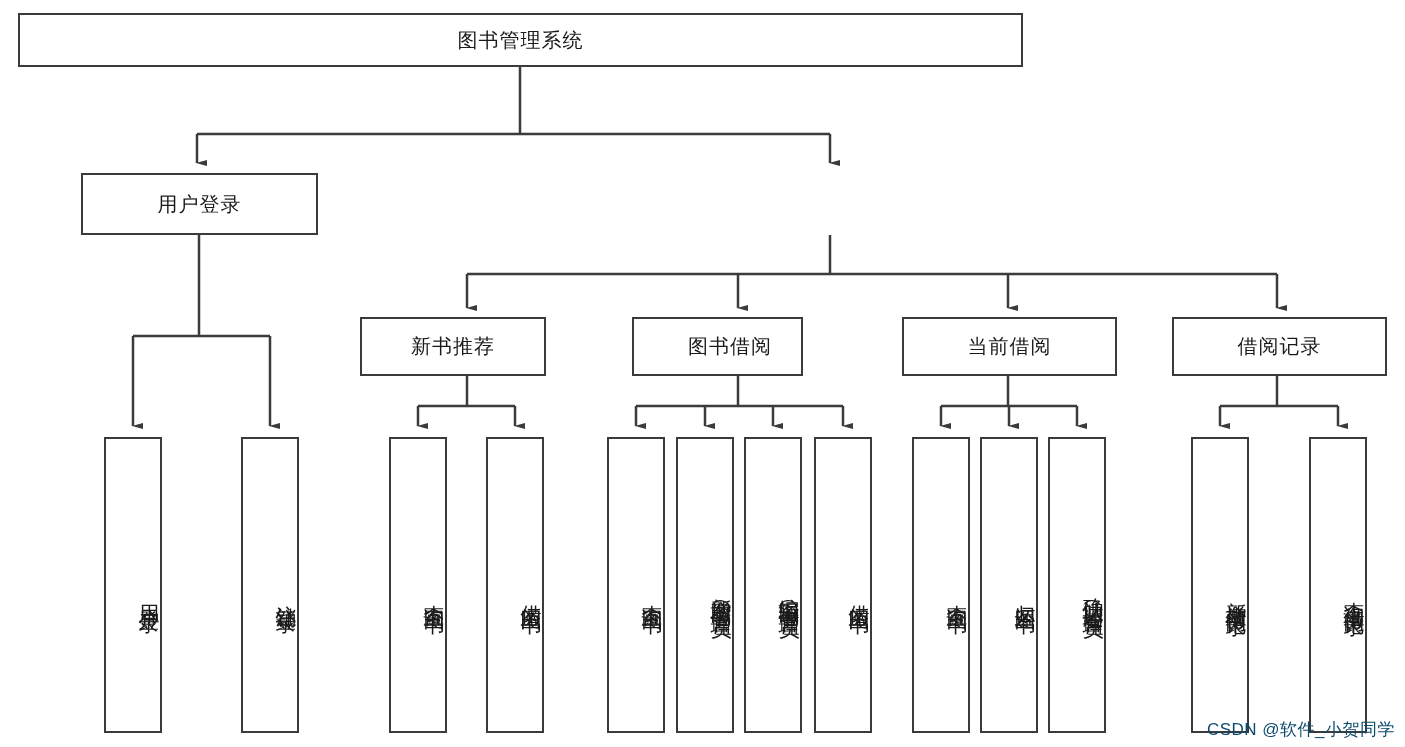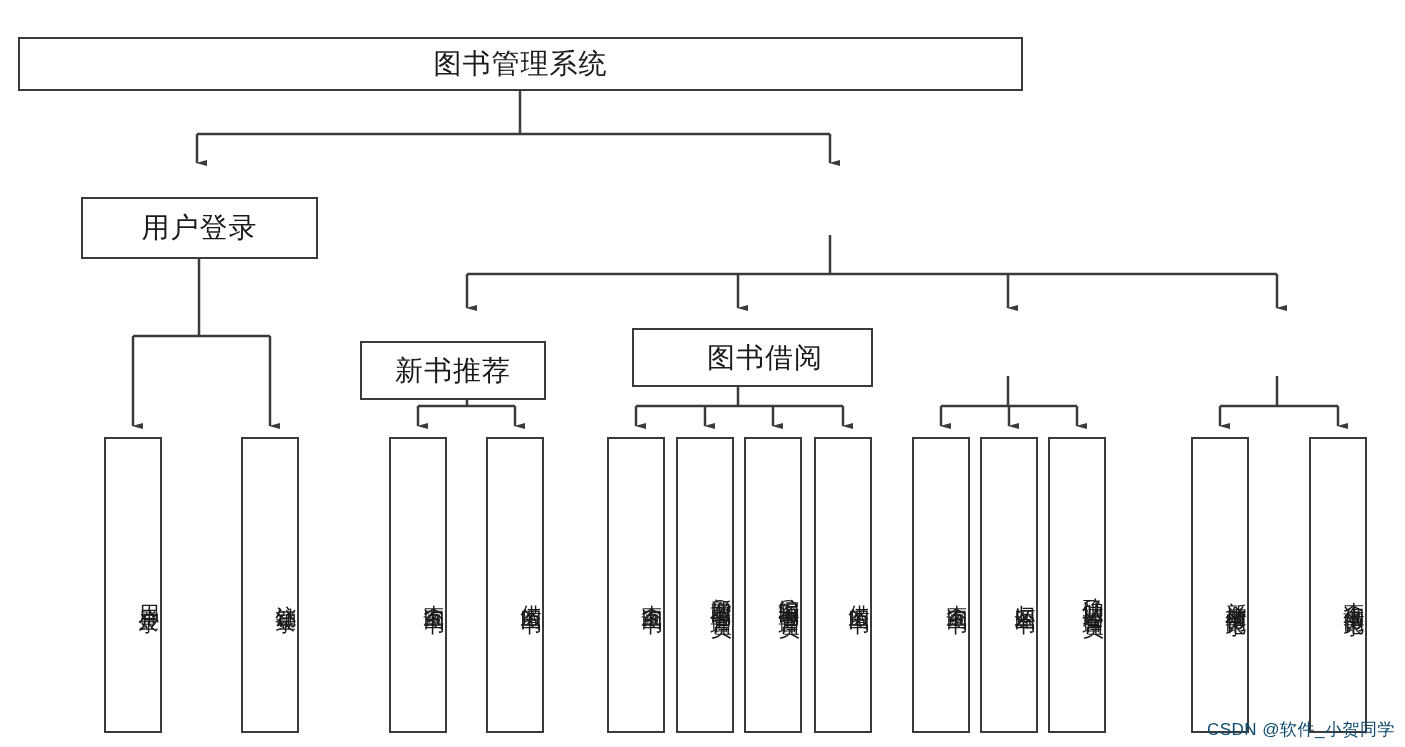--- a/index.html
+++ b/index.html
@@ -29,23 +29,22 @@
     position: absolute;
     box-sizing: border-box;
     background: #ffffff;
     border: 2px solid #3b3b3b;
     display: flex;
     align-items: center;
     justify-content: center;
     color: #1a1a1a;
   }
   .node.horiz {
-    font-size: 28px;
+    font-size: 20px;
     letter-spacing: 1px;
-    margin-top: 24px;
   }
   .node.vert {
     writing-mode: vertical-rl;
     text-orientation: upright;
     font-size: 21px;
     letter-spacing: 3px;
     line-height: 1;
     padding-top: 18px;
     align-items: flex-start;
     justify-content: center;
@@ -124,22 +123,28 @@
     <span>图书管理系统</span>
   </div>
 
   <div class="node horiz" style="left:81px; top:173px; width:237px; height:62px;">
     <span>用户登录</span>
   </div>
 
   <div class="node horiz" style="left:360px; top:317px; width:186px; height:59px;">
     <span>新书推荐</span>
   </div>
-  <div class="node horiz" style="left:632px; top:304px; width:241px; height:59px;padding-left:25px;">
+  <div class="node horiz" style="left:632px; top:317px; width:171px; height:59px;padding-left:25px;">
     <span>图书借阅</span>
+  </div>
+  <div class="node horiz" style="left:902px; top:317px; width:215px; height:59px;">
+    <span>当前借阅</span>
+  </div>
+  <div class="node horiz" style="left:1172px; top:317px; width:215px; height:59px;">
+    <span>借阅记录</span>
   </div>
 
   <div class="node vert" style="left:104px; top:437px; width:58px; height:296px;">
     <span class="vlabel">用户登录</span>
   </div>
   <div class="node vert" style="left:241px; top:437px; width:58px; height:296px;">
     <span class="vlabel">注销登录</span>
   </div>
 
   <div class="node vert" style="left:389px; top:437px; width:58px; height:296px;">

